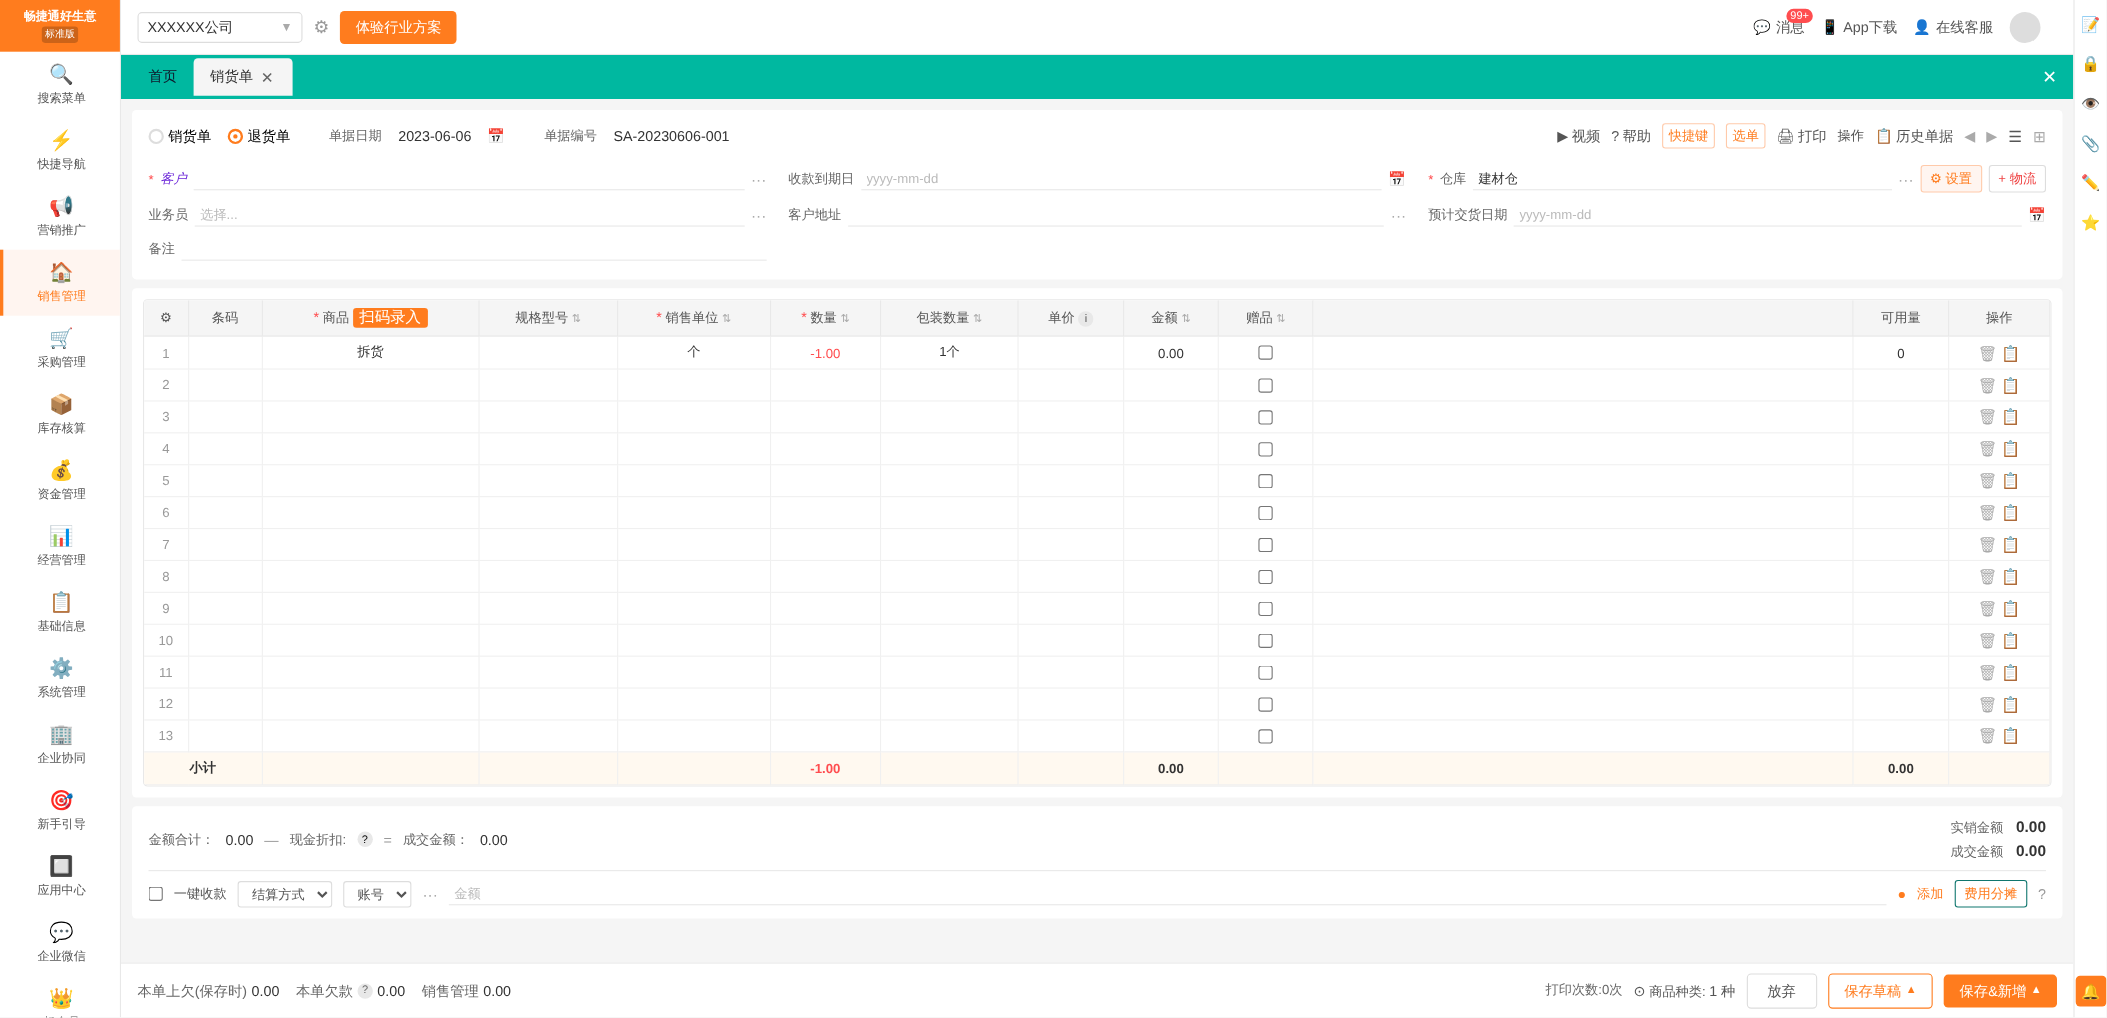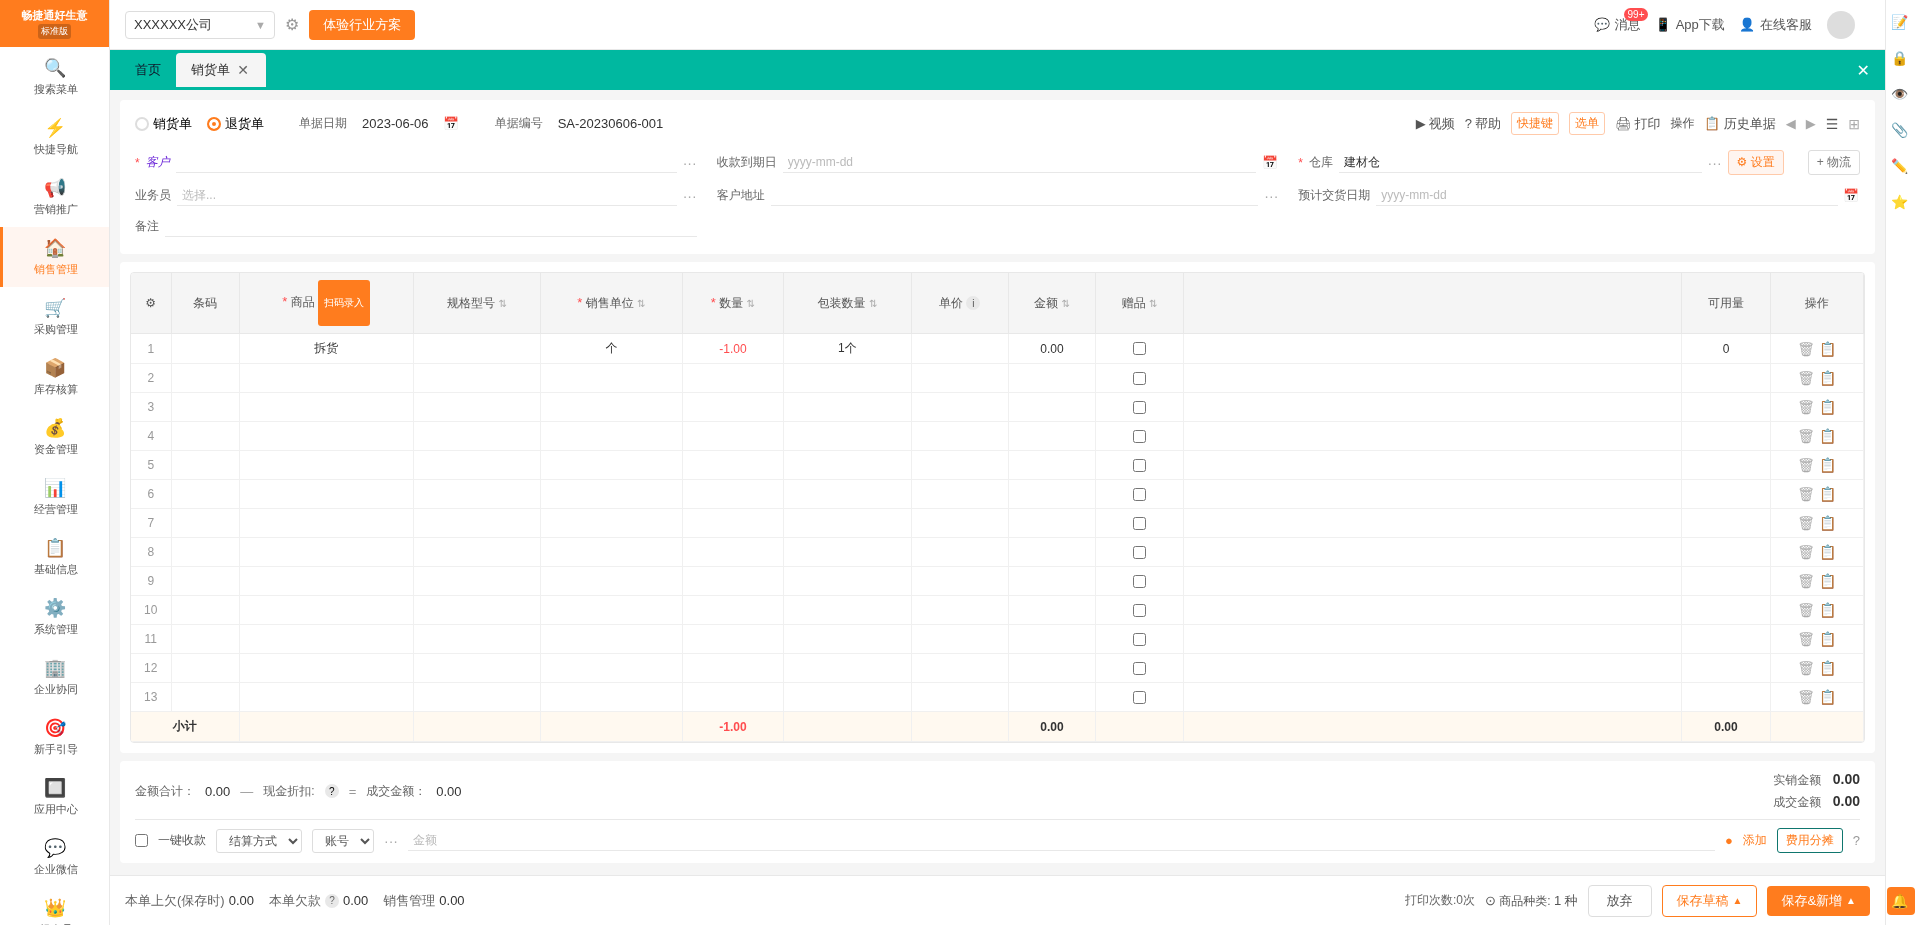--- a/index.html
+++ b/index.html
@@ -43,32 +43,32 @@
     
     .form-card { background: #fff; border-radius: 4px; padding: 12px 15px; }
     .radio-option { display: flex; align-items: center; gap: 4px; cursor: pointer; }
     .radio-circle { width: 14px; height: 14px; border-radius: 50%; border: 2px solid #ddd; background: #fff; }
     .radio-circle.checked { border-color: #ff7c1e; background: #ff7c1e; box-shadow: inset 0 0 0 3px #fff; }
     .field-input { flex: 1; border: none; border-bottom: 1px solid #e8e8e8; padding: 3px 5px; color: #333; outline: none; font-size: 12px; background: transparent; }
     .field-input::placeholder { color: #bbb; }
     .dots-btn { color: #aaa; cursor: pointer; font-size: 14px; }
     .calendar-icon { color: #aaa; cursor: pointer; }
     .set-btn { background: #fff5f0; border: 1px solid #ffcaaa; border-radius: 3px; padding: 3px 8px; cursor: pointer; font-size: 12px; color: #ff7c1e; }
-    .logistics-btn { background: #fff; border: 1px solid #ddd; border-radius: 3px; padding: 3px 8px; cursor: pointer; font-size: 12px; color: #737373; margin-left: 18px; }
+    .logistics-btn { background: #fff; border: 1px solid #ddd; border-radius: 3px; padding: 3px 8px; cursor: pointer; font-size: 12px; color: #ef4444; }
 
     
     .table-container { overflow: auto; border: 1px solid #e8e8e8; border-radius: 4px; }
     table { width: 100%; border-collapse: collapse; min-width: 1200px; }
     thead tr { background: #f5f5f5; }
     th { padding: 7px 8px; text-align: center; font-weight: normal; color: #555; font-size: 12px; border-bottom: 1px solid #e8e8e8; border-right: 1px solid #e8e8e8; white-space: nowrap; }
     td { padding: 6px 8px; text-align: center; border-bottom: 1px solid #f0f0f0; border-right: 1px solid #f0f0f0; font-size: 12px; color: #333; }
     .tfoot-row td { background: #fff9f0; font-weight: bold; }
     .num-red { color: #ff4d4f; }
     .col-no { width: 40px; color: #999; }
-    .scan-btn { background: #ff7c1e; color: #fff; border: none; border-radius: 3px; padding: 16px 6px; cursor: pointer; font-size: 10px; }
+    .scan-btn { background: #ff7c1e; color: #fff; border: none; border-radius: 3px; padding: 0 6px; cursor: pointer; font-size: 14px; }
     .row-action { display: flex; gap: 4px; justify-content: center; }
     .row-action-btn { color: #aaa; cursor: pointer; font-size: 14px; border: none; background: none; padding: 0; }
     th .sort-icon { color: #aaa; font-size: 10px; }
     .required-star { color: #ff4d4f; }
     .checkbox-cell { display: flex; justify-content: center; }
     input[type="checkbox"] { cursor: pointer; }
     .payment-select { border: 1px solid #ddd; border-radius: 3px; padding: 3px 8px; font-size: 12px; color: #555; background: #fff; }
     .fee-split-btn { border: 1px solid #0f766e; border-radius: 3px; padding: 3px 8px; font-size: 12px; cursor: pointer; background: #fff; color: #ff7c1e; }
 
     

